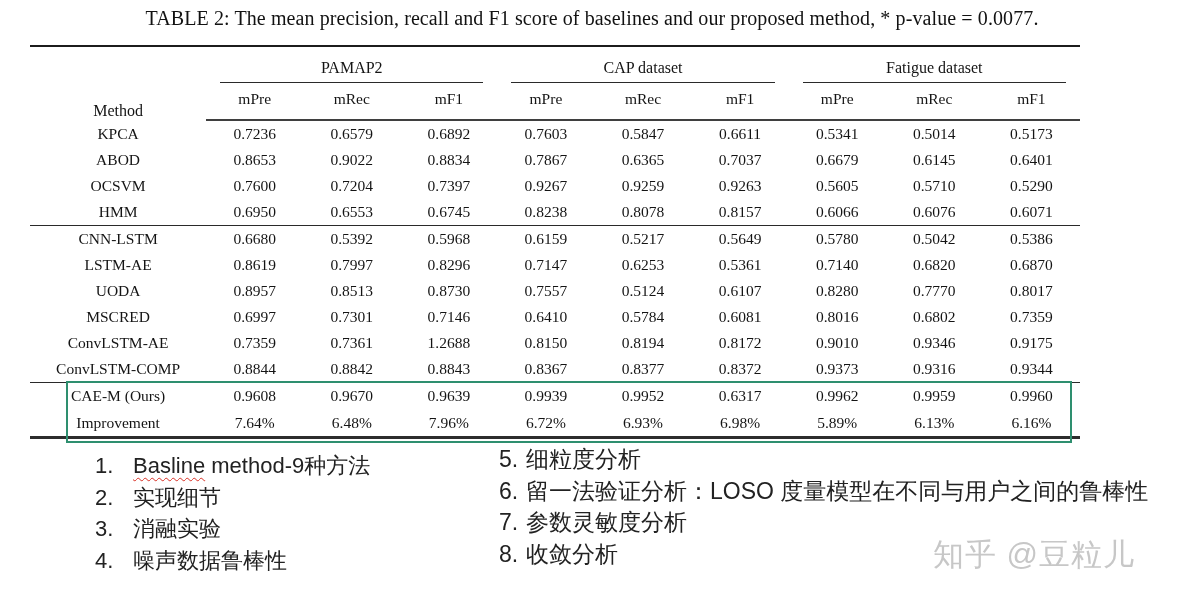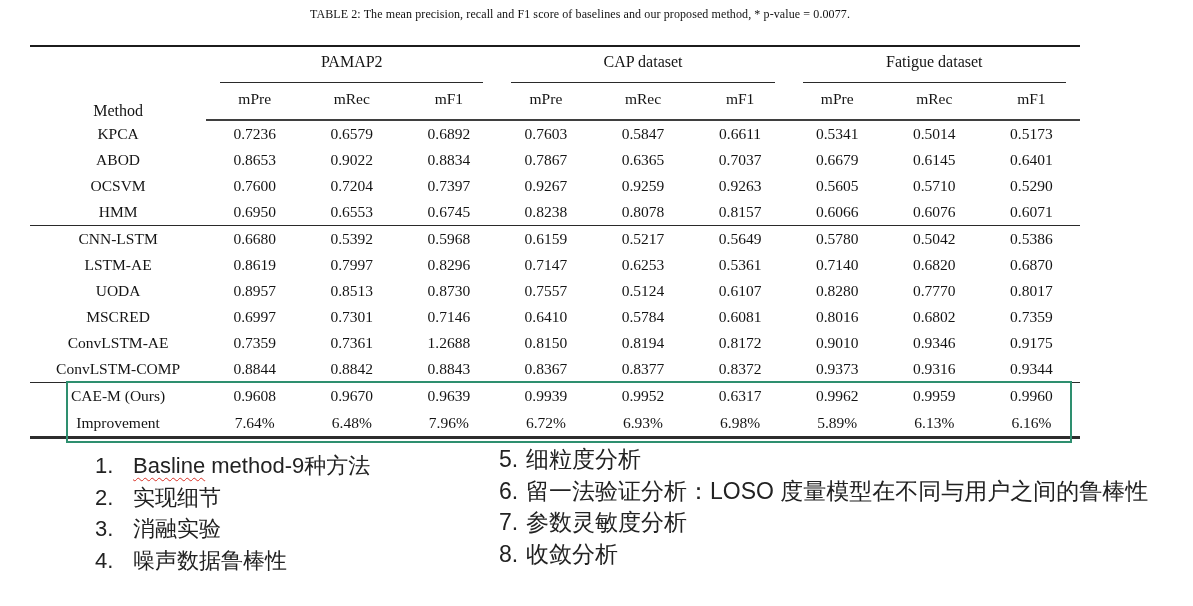--- a/index.html
+++ b/index.html
@@ -2,38 +2,38 @@
 <html><head>
 <meta charset="utf-8">
 <style>
   html,body{margin:0;padding:0;background:#ffffff;}
   .stage{
     position:relative;width:1193px;height:606px;background:#ffffff;
     font-family:"Liberation Serif", serif;color:#161616;overflow:hidden;
   }
   
   .caption{
-    position:absolute;top:7px;left:0;width:1160px;text-align:center;
-    font-size:12px;letter-spacing:.1px;color:#121212;
+    position:absolute;top:7px;left:12px;width:1160px;text-align:center;
+    font-size:20px;letter-spacing:.1px;color:#121212;
   }
   
   table.results{
     position:absolute;left:30px;top:45px;width:1050px;
     border-collapse:collapse;table-layout:fixed;
     font-size:15.5px;color:#141414;
     border-top:2.5px solid #1c1c1c;
     border-bottom:3.2px solid #2d2d2d;
   }
   col.c-method{width:176px;}
   col.c-val{width:97px;}
   thead th{font-weight:normal;}
   tr.group-row th{height:36px;vertical-align:bottom;padding:0;}
   th.method-h{vertical-align:middle;font-size:16px;}
   .grp-label{
-    display:block;margin:0 14px;padding-bottom:11px;
+    display:block;margin:0 14px;padding-bottom:5px;
     border-bottom:1.5px solid #2a2a2a;font-size:16px;
   }
   tr.sub-row th{
     height:32px;vertical-align:middle;padding:0 0 4px 0;
     border-bottom:2px solid #3f3f3f;font-size:15.5px;
   }
   tbody td{
     text-align:center;height:26px;line-height:26px;padding:0;
     white-space:nowrap;overflow:hidden;
   }
@@ -293,14 +293,15 @@
       <div class="note-item">
         <span class="num">7.</span>
         <span class="txt">参数灵敏度分析</span>
       </div>
       <div class="note-item">
         <span class="num">8.</span>
         <span class="txt">收敛分析</span>
       </div>
     </div>
 
+  <div class="watermark">知乎 @豆粒儿</div>
 
 </div>
 
 </body></html>

